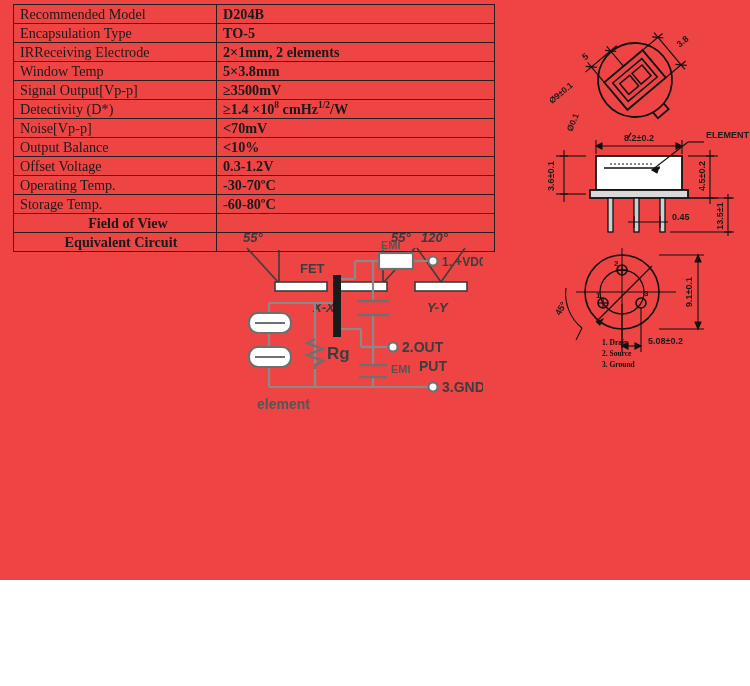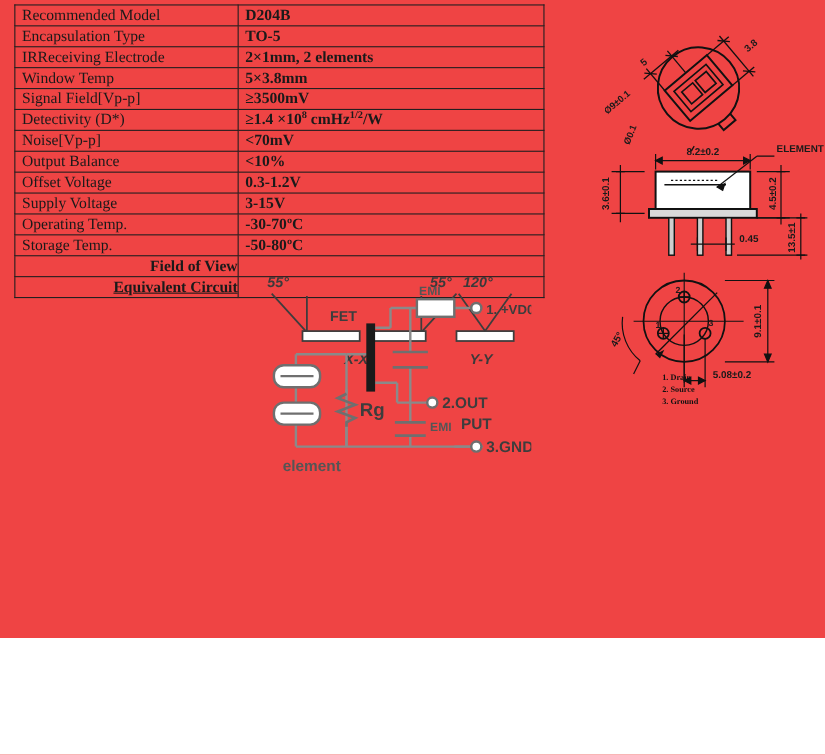--- a/index.html
+++ b/index.html
@@ -33,21 +33,21 @@
     color: #1a1a1a;
     padding: 1px 0 1px 6px;
     line-height: 1.0;
     vertical-align: middle;
     height: 19px;
     box-sizing: border-box;
   }
   #spec-table td.param-cell { width: 203px; }
   #spec-table td.value-cell { width: 278px; font-weight: bold; }
   td.tall-label {
-    text-align: right;
+    text-align: center;
     vertical-align: middle;
     font-weight: bold;
     font-size: 14.2px;
   }
   sup { font-size: 0.66em; vertical-align: super; line-height: 0; }
 
   .fov-row-cell { height: 157px; padding: 0 !important; }
   .circ-row-cell { height: 191px; padding: 0 !important; }
   .diagram-cell { position: relative; padding: 0 !important; }
 
@@ -119,21 +119,21 @@
       </tr>
       <tr>
         <td class="param-cell">IRReceiving Electrode</td>
         <td class="value-cell">2×1mm, 2 elements</td>
       </tr>
       <tr>
         <td class="param-cell">Window Temp</td>
         <td class="value-cell">5×3.8mm</td>
       </tr>
       <tr>
-        <td class="param-cell">Signal Field[Vp-p]</td>
+        <td class="param-cell">Signal Output[Vp-p]</td>
         <td class="value-cell">≥3500mV</td>
       </tr>
 
       <tr>
         <td class="param-cell">Detectivity (D*)</td>
         <td class="value-cell"><span>≥1.4 ×10</span><sup>8</sup><span> cmHz</span><sup>1/2</sup><span>/W</span></td>
       </tr>
 
       <tr>
         <td class="param-cell">Noise[Vp-p]</td>
@@ -141,30 +141,26 @@
       </tr>
       <tr>
         <td class="param-cell">Output Balance</td>
         <td class="value-cell">&lt;10%</td>
       </tr>
       <tr>
         <td class="param-cell">Offset Voltage</td>
         <td class="value-cell">0.3-1.2V</td>
       </tr>
       <tr>
-        <td class="param-cell">Supply Voltage</td>
-        <td class="value-cell">3-15V</td>
-      </tr>
-      <tr>
         <td class="param-cell">Operating Temp.</td>
         <td class="value-cell">-30-70ºC</td>
       </tr>
       <tr>
         <td class="param-cell">Storage Temp.</td>
-        <td class="value-cell">-50-80ºC</td>
+        <td class="value-cell">-60-80ºC</td>
       </tr>
 
       <tr>
         <td class="param-cell fov-row-cell tall-label" style="padding-left:26px !important;">Field of View</td>
         <td class="value-cell fov-row-cell diagram-cell">
           <div class="fov-wrap">
             <svg class="fov-svg" width="236" height="96" viewBox="0 0 236 96">
 
               <g>
 
@@ -191,21 +187,21 @@
                 <line x1="226" y1="22" x2="202" y2="56" stroke="#3d3d3d" stroke-width="1.6"></line>
               </g>
               <text class="dim-text" x="182" y="16" font-size="13">120°</text>
               <text class="dim-text" x="188" y="86" font-size="13">Y-Y</text>
             </svg>
           </div>
         </td>
       </tr>
 
       <tr>
-        <td class="param-cell circ-row-cell tall-label" style="padding-left:12px !important;text-decoration:underline;">Equivalent Circuit</td>
+        <td class="param-cell circ-row-cell tall-label" style="padding-left:12px !important;">Equivalent Circuit</td>
         <td class="value-cell circ-row-cell diagram-cell">
           <div class="circ-wrap">
             <svg class="circ-svg" width="240" height="178" viewBox="0 0 240 178">
 
               <g stroke="#8a8a8a" stroke-width="2.2" fill="none">
 
                 <line x1="26" y1="64" x2="26" y2="74"></line>
                 <line x1="26" y1="94" x2="26" y2="108"></line>
                 <line x1="26" y1="128" x2="26" y2="148"></line>
 

